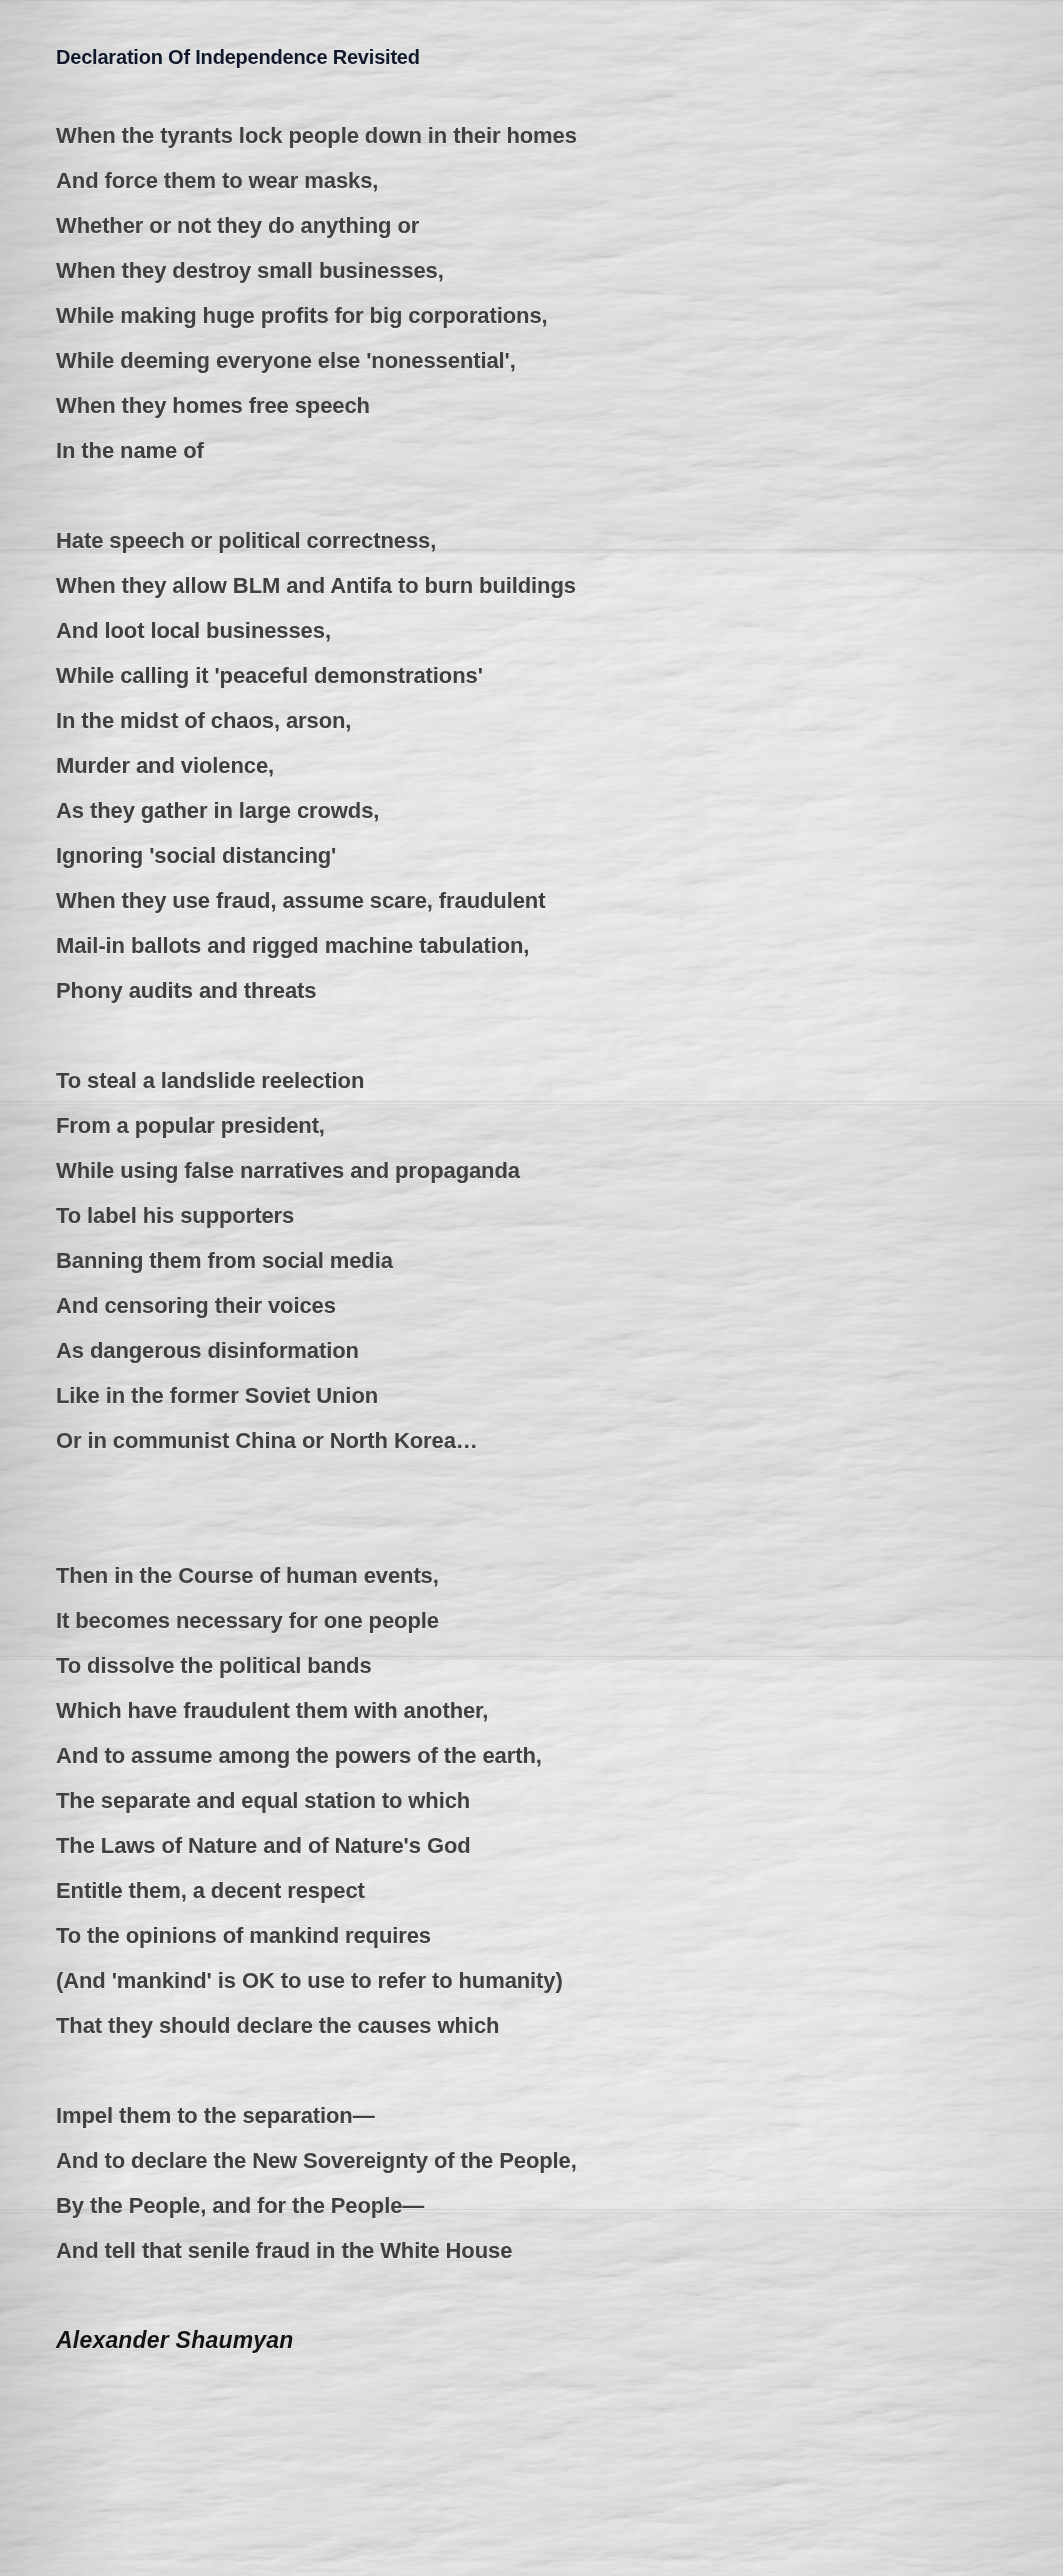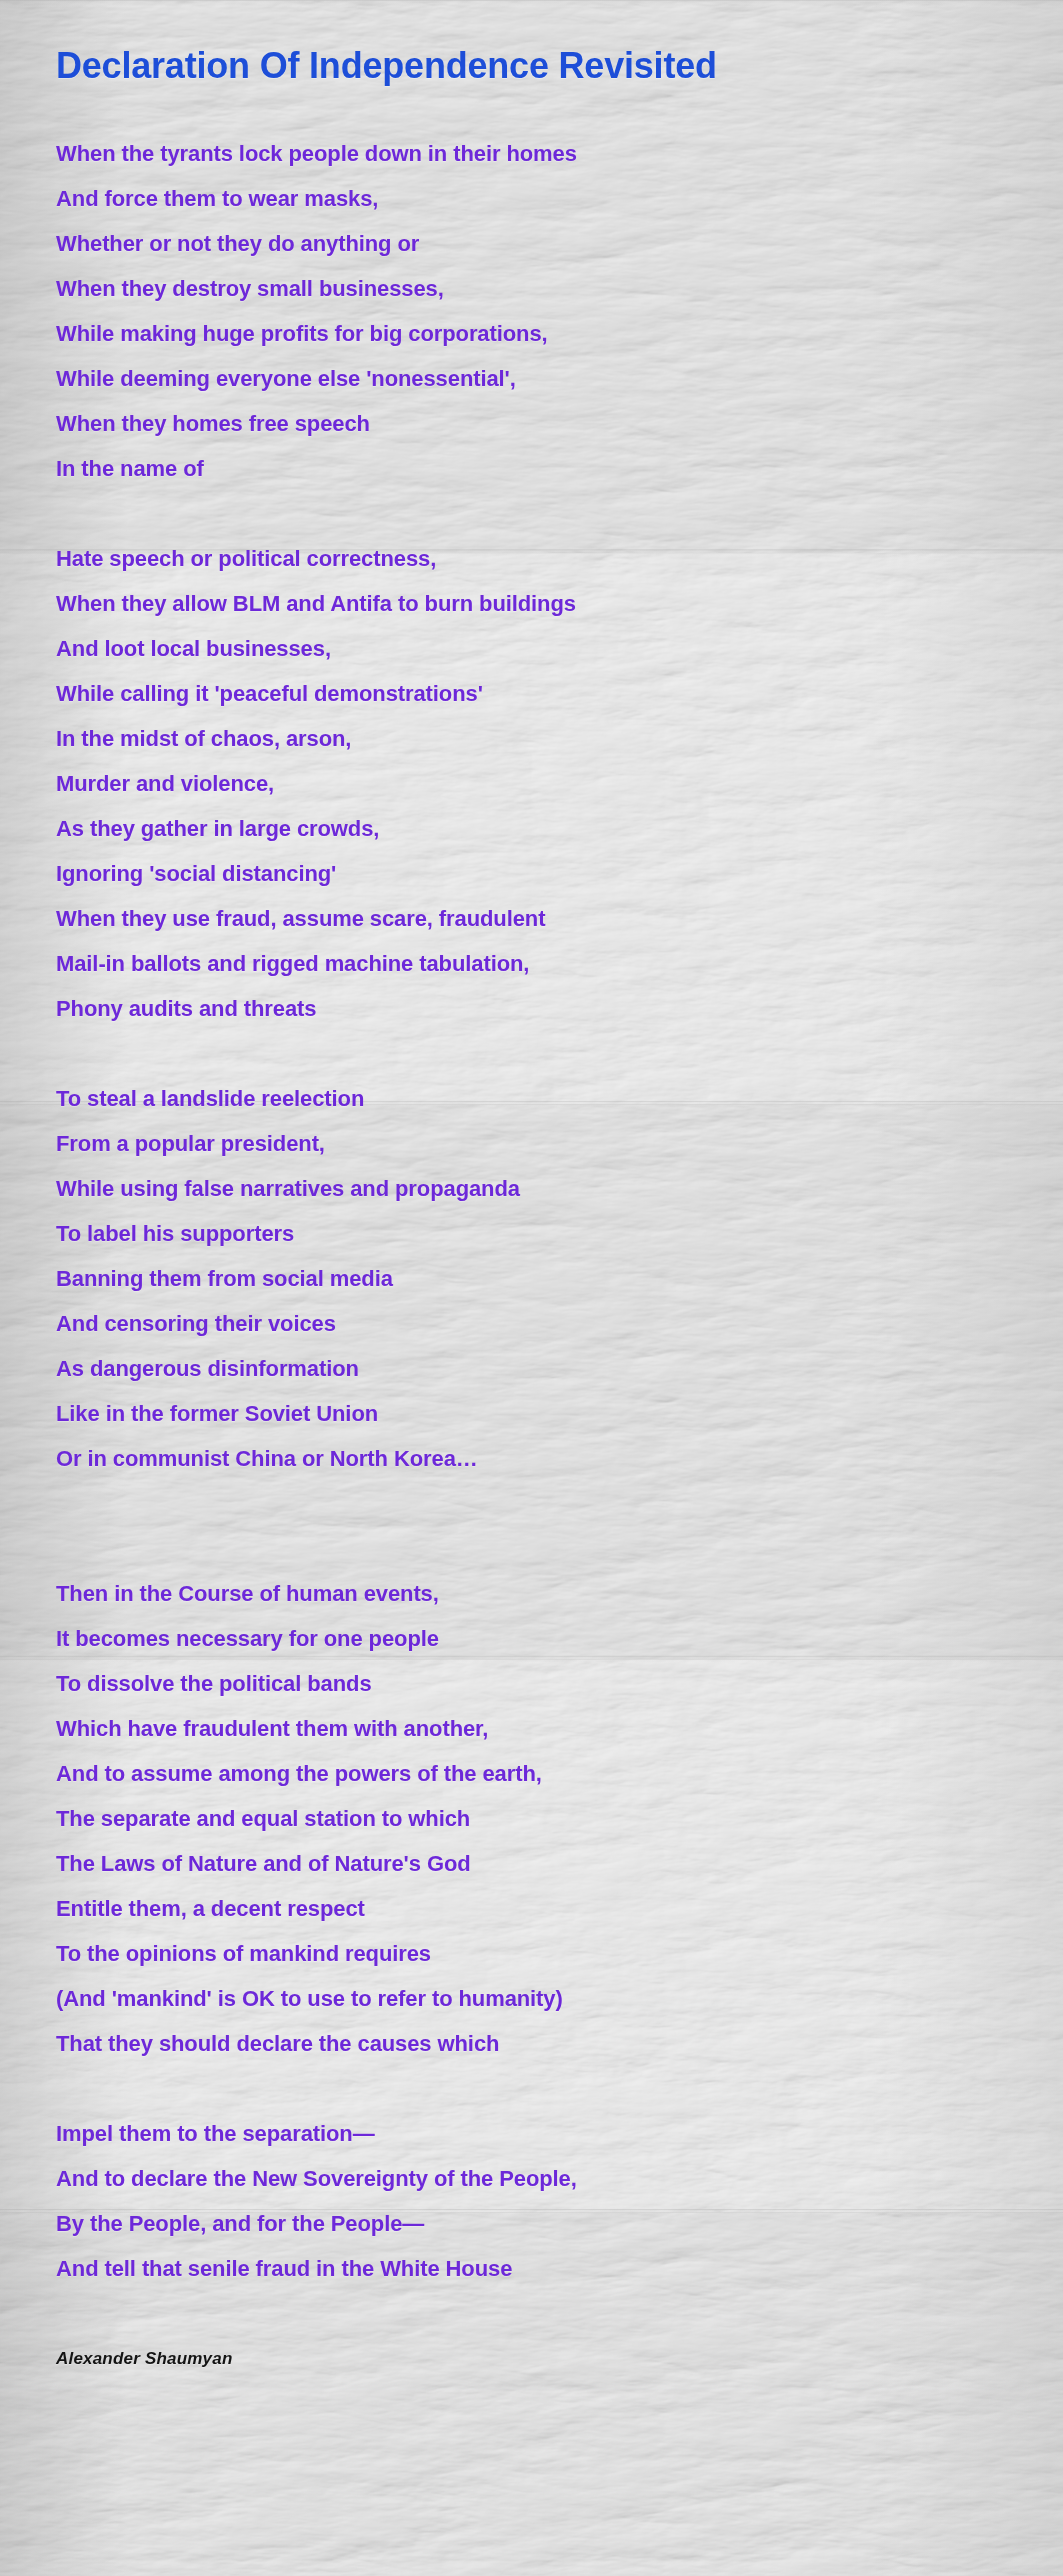--- a/index.html
+++ b/index.html
@@ -33,48 +33,48 @@
     z-index: 5;
     padding: 0;
   }
 
   .stanza {
     position: relative;
     padding-left: 56px;
   }
 
   .poem-title {
-    font-size: 36px;
+    font-size: 20px;
     font-weight: bold;
-    color: #1d4ed8;
+    color: #0f172a;
     letter-spacing: -0.2px;
     line-height: 1.1;
     margin: 0;
     padding-top: 46px;
     padding-bottom: 0;
     text-shadow: 0 0.9px 0 rgba(255,255,255,0.35);
   }
 
   .line {
     font-size: 22px;
     font-weight: bold;
-    color: #6d28d9;
+    color: #404040;
     line-height: 45px;
     height: 45px;
     white-space: pre;
     letter-spacing: -0.1px;
     text-shadow: 0 0.9px 0 rgba(255,255,255,0.3);
   }
 
   .stanza-gap {
     height: 45px;
   }
 
   .author {
-    font-size: 17px;
+    font-size: 23px;
     font-weight: bold;
     font-style: italic;
     color: #141414;
     letter-spacing: 0.2px;
     text-shadow: 0 0.9px 0 rgba(255,255,255,0.3);
   }
 
   .vignette {
     position: absolute;
     inset: 0;

